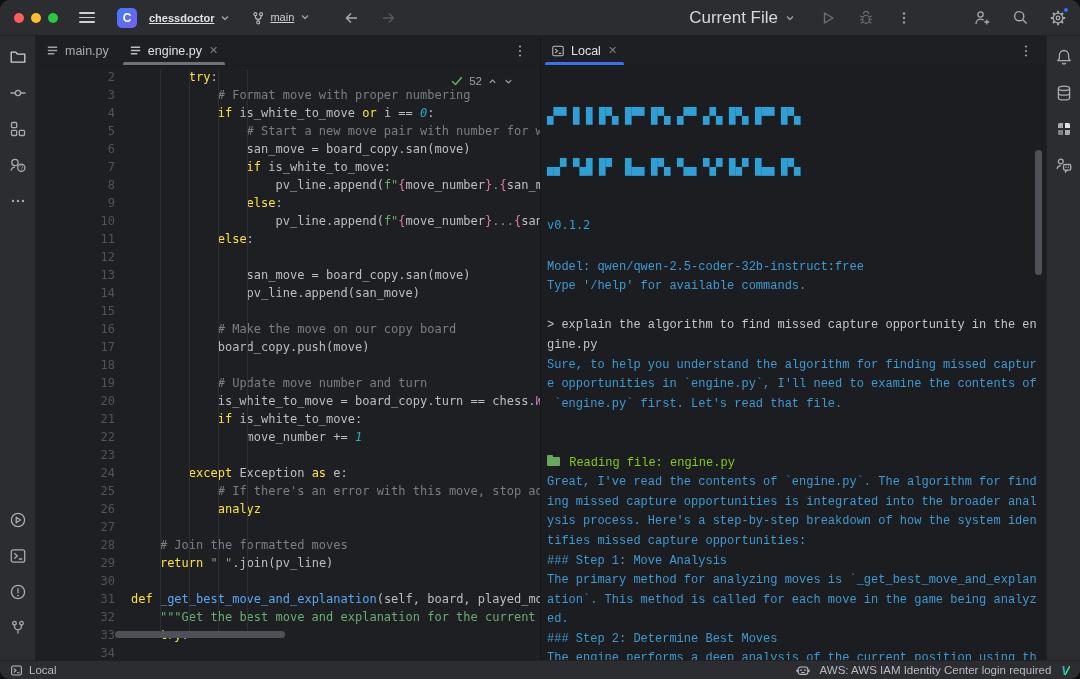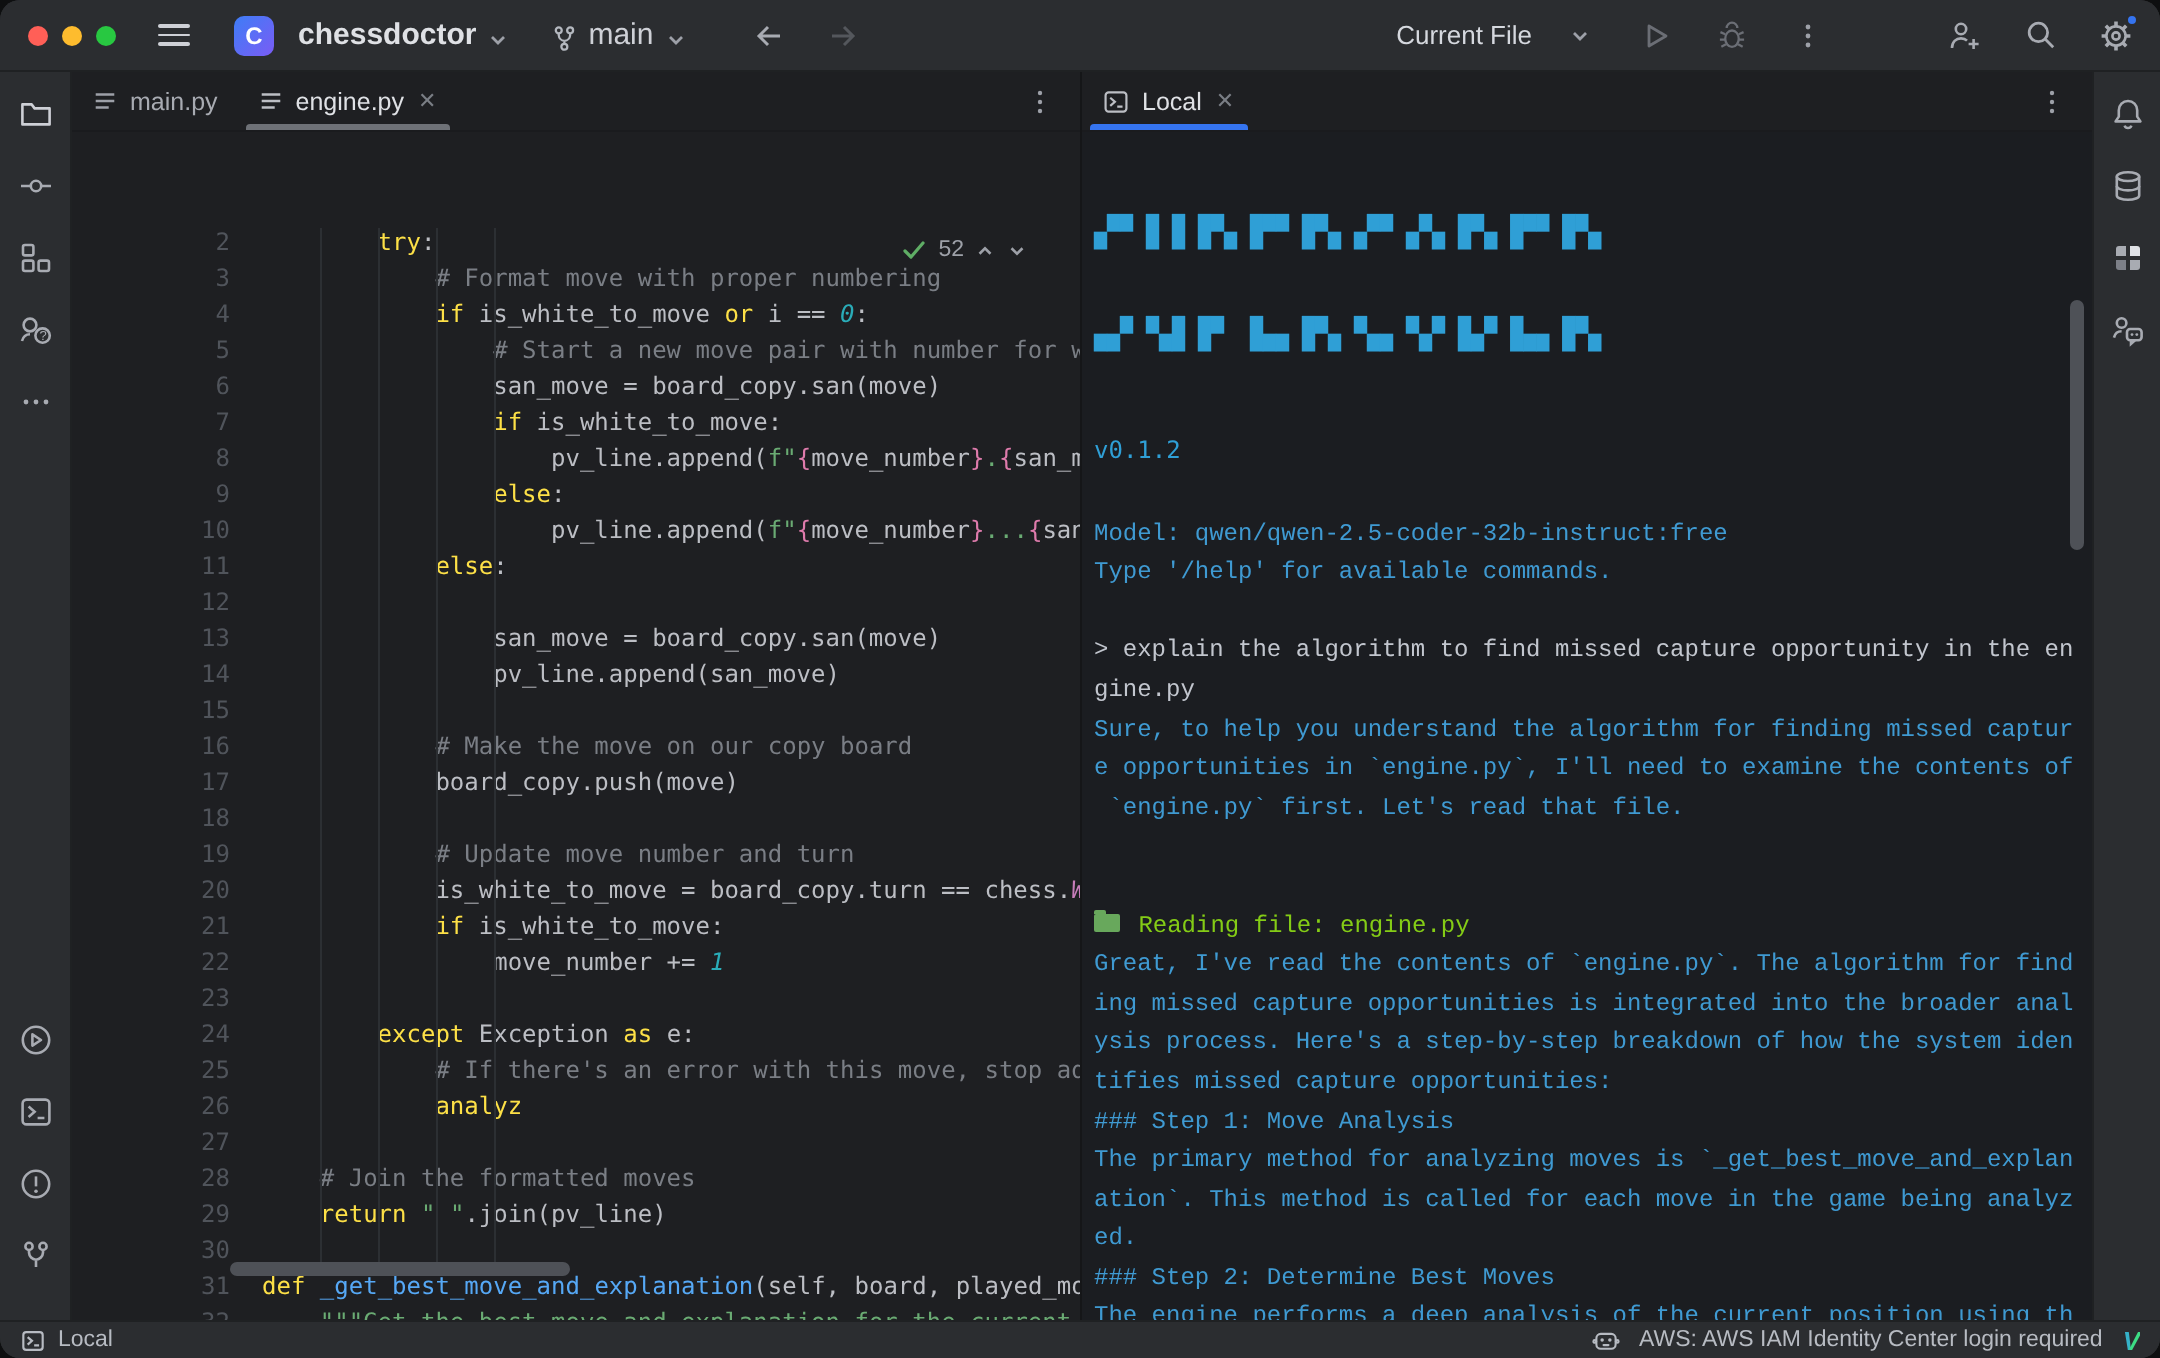--- a/index.html
+++ b/index.html
@@ -12,42 +12,42 @@
   #titlebar { height:36px; flex:none; display:flex; align-items:center; background:#2b2d30;
               border-bottom:1px solid #1f2123; padding:0 10px 0 14px; }
   .lights { display:flex; gap:7px; align-items:center; }
   .light { width:10px; height:10px; border-radius:50%; }
   .light.red { background:#ff5f57; } .light.yellow { background:#febc2e; } .light.green { background:#28c841; }
   .hamburger { margin-left:21px; width:16px; display:flex; flex-direction:column; gap:3px; cursor:pointer; }
   .hamburger i { display:block; height:1.6px; background:#ced0d6; border-radius:1px; }
   .proj-badge { margin-left:22px; width:20px; height:20px; border-radius:5px;
                 background:linear-gradient(135deg,#3e7df6,#7a5cf5); color:#fff; font-size:12px; font-weight:bold;
                 display:flex; align-items:center; justify-content:center; }
-  .tb-item { display:flex; align-items:flex-end; gap:5px; color:#dfe1e5; font-size:15px; font-weight:600;
-             padding:3px 6px; border-radius:5px; cursor:pointer; }
+  .tb-item { display:flex; align-items:flex-start; gap:5px; color:#dfe1e5; font-size:11px; font-weight:600;
+             padding:3px 6px; border-radius:5px; cursor:pointer;text-decoration:underline; }
   .tb-item.branch { font-weight:400; color:#ced0d6; margin-left:8px; }
   .nav-arrows { display:flex; align-items:center; gap:14px; margin-left:22px; }
   .tb-right { margin-left:auto; display:flex; align-items:center; gap:14px; }
   .icon-btn { display:flex; align-items:center; justify-content:center; width:24px; height:24px;
               border-radius:5px; cursor:pointer; position:relative; }
   .gear-dot { position:absolute; top:1px; right:1px; width:6px; height:6px; border-radius:50%;
               background:#3574f0; border:1px solid #2b2d30; }
-  .runcfg { display:flex; align-items:center; gap:18px; color:#d5d8de; font-size:13px; cursor:pointer; margin-right:6px;}
+  .runcfg { display:flex; align-items:center; gap:6px; color:#d5d8de; font-size:17px; cursor:pointer; margin-right:6px;}
 
   
   #main { flex:1; display:flex; min-height:0; }
   #left-sidebar { width:36px; flex:none; background:#2b2d30; border-right:1px solid #1f2123;
                   display:flex; flex-direction:column; align-items:center; padding:7px 0 10px; }
   #left-sidebar .icon-btn, #right-sidebar .icon-btn { width:28px; height:28px; margin-bottom:8px; }
   #left-sidebar .spacer { margin-top:auto; }
   #right-sidebar { width:34px; flex:none; background:#2b2d30; border-left:1px solid #1f2123;
                    display:flex; flex-direction:column; align-items:center; padding:7px 0; }
 
   
-  #editor-area { width:504px; flex:none; background:#1e1f22; display:flex; flex-direction:column;gap:44px; }
+  #editor-area { width:504px; flex:none; background:#1e1f22; display:flex; flex-direction:column; }
   .bar { height:30px; flex:none; display:flex; align-items:stretch; background:#1e1f22;
          border-bottom:1px solid #1a1b1e; position:relative; }
   .tab { display:flex; align-items:center; gap:6px; padding:0 10px; font-size:12.5px; color:#a8abb2;
          position:relative; cursor:pointer; }
   .tab.active { color:#dfe1e5; }
   .tab.active::after { content:""; position:absolute; left:4px; right:4px; bottom:0; height:3px;
                        border-radius:2px 2px 0 0; background:#6e7177; }
   .tab.active.blue::after { background:#3574f0; }
   .tab-close { color:#7a7e85; font-size:11px; padding:0 1px; cursor:pointer; }
   .bar .kebab { margin-left:auto; align-self:center; margin-right:8px; }

